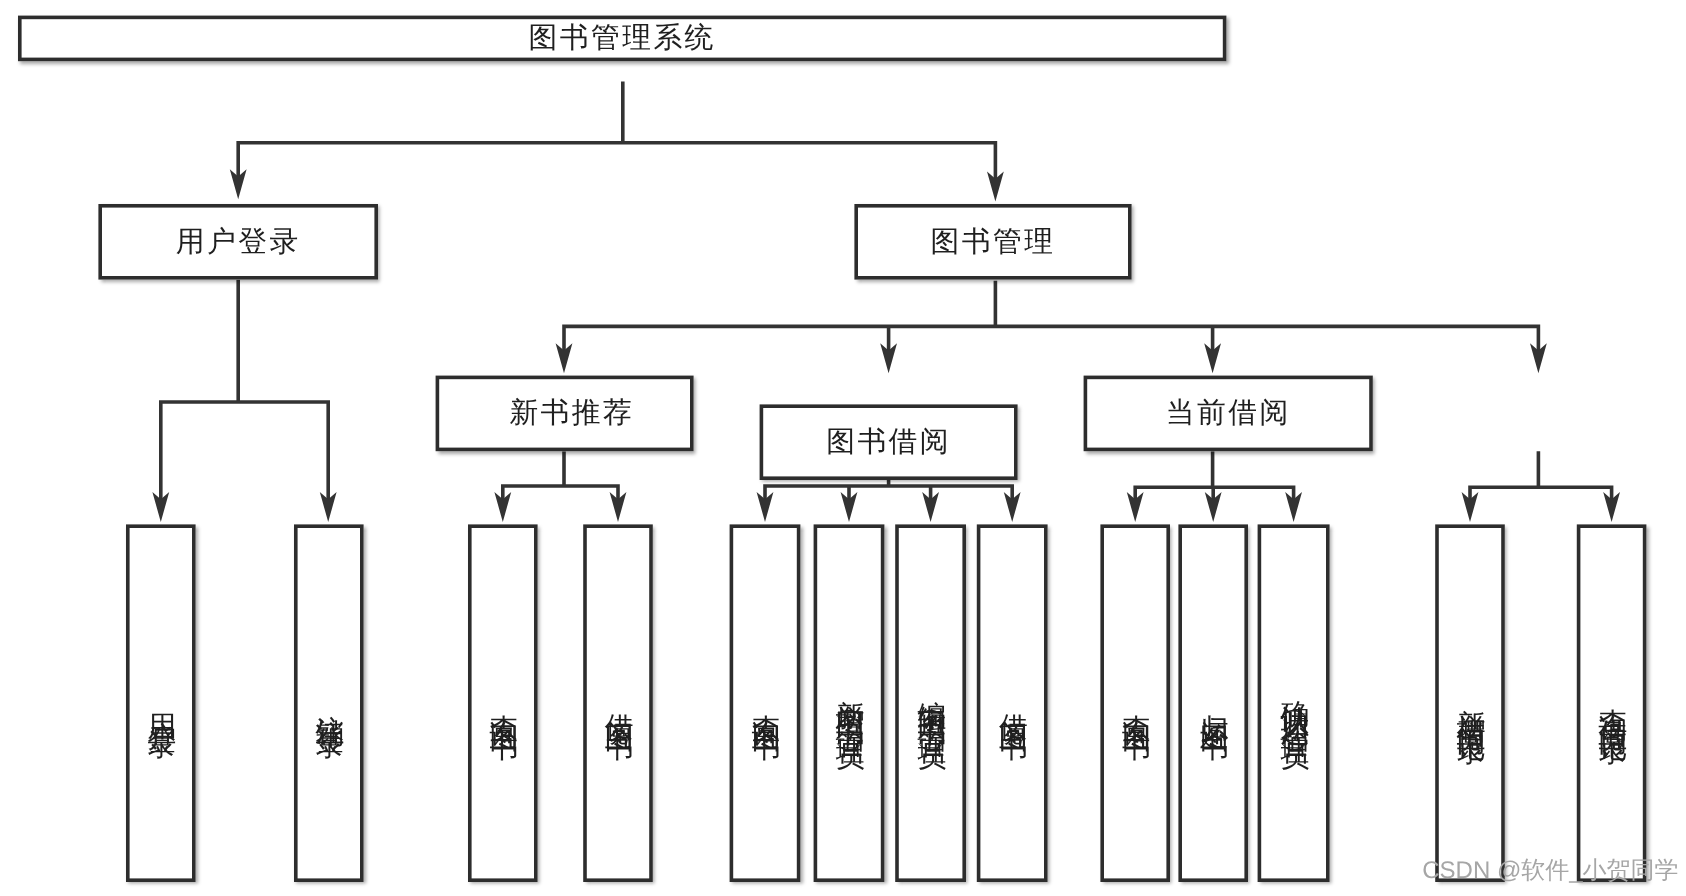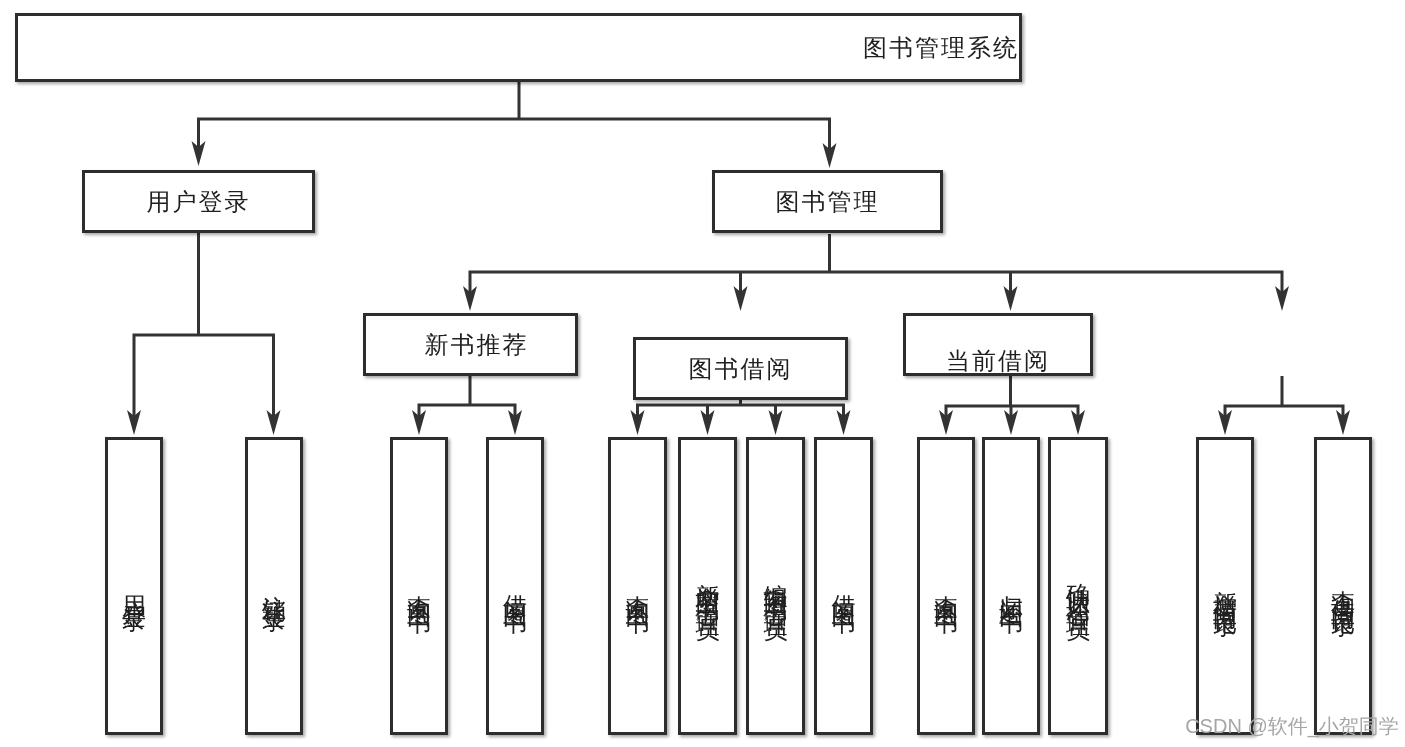--- a/index.html
+++ b/index.html
@@ -91,38 +91,38 @@
     <path class="line" d="M1010.5,376 L1010.5,406 M946,406 L1078,406 M946,404.5 L946,417 M1011,404.5 L1011,417 M1078,404.5 L1078,417"></path>
     <path class="arrow" d="M946,435 L939,410 L946,416 L953,410 Z"></path>
     <path class="arrow" d="M1011,435 L1004,410 L1011,416 L1018,410 Z"></path>
     <path class="arrow" d="M1078,435 L1071,410 L1078,416 L1085,410 Z"></path>
 
     <path class="line" d="M1282,376 L1282,406 M1225,406 L1343,406 M1225,404.5 L1225,417 M1343,404.5 L1343,417"></path>
     <path class="arrow" d="M1225,435 L1218,410 L1225,416 L1232,410 Z"></path>
     <path class="arrow" d="M1343,435 L1336,410 L1343,416 L1350,410 Z"></path>
   </svg>
 
-  <div class="node" style="left:15px;top:13px;width:1007px;height:69px;justify-content:flex-end;">
+  <div class="node" style="left:15px;top:13px;width:1007px;height:38px;">
     <span class="lbl">图书管理系统</span>
   </div>
 
   <div class="node" style="left:82px;top:170px;width:233px;height:63px;">
     <span class="lbl">用户登录</span>
   </div>
   <div class="node" style="left:712px;top:170px;width:231px;height:63px;">
     <span class="lbl">图书管理</span>
   </div>
 
   <div class="node" style="left:363px;top:313px;width:215px;height:63px;padding-left:12px;">
     <span class="lbl">新书推荐</span>
   </div>
   <div class="node" style="left:633px;top:313px;width:215px;height:63px;margin-top:24px;">
     <span class="lbl">图书借阅</span>
   </div>
-  <div class="node" style="left:903px;top:313px;width:190px;height:63px;align-items:flex-end;">
+  <div class="node" style="left:903px;top:313px;width:241px;height:63px;">
     <span class="lbl">当前借阅</span>
   </div>
 
   <div class="node" style="left:105px;top:437px;width:58px;height:298px;">
     <span class="lbl vtext">用户登录</span>
   </div>
   <div class="node" style="left:245px;top:437px;width:58px;height:298px;">
     <span class="lbl vtext">注销登录</span>
   </div>
   <div class="node" style="left:390px;top:437px;width:58px;height:298px;">

